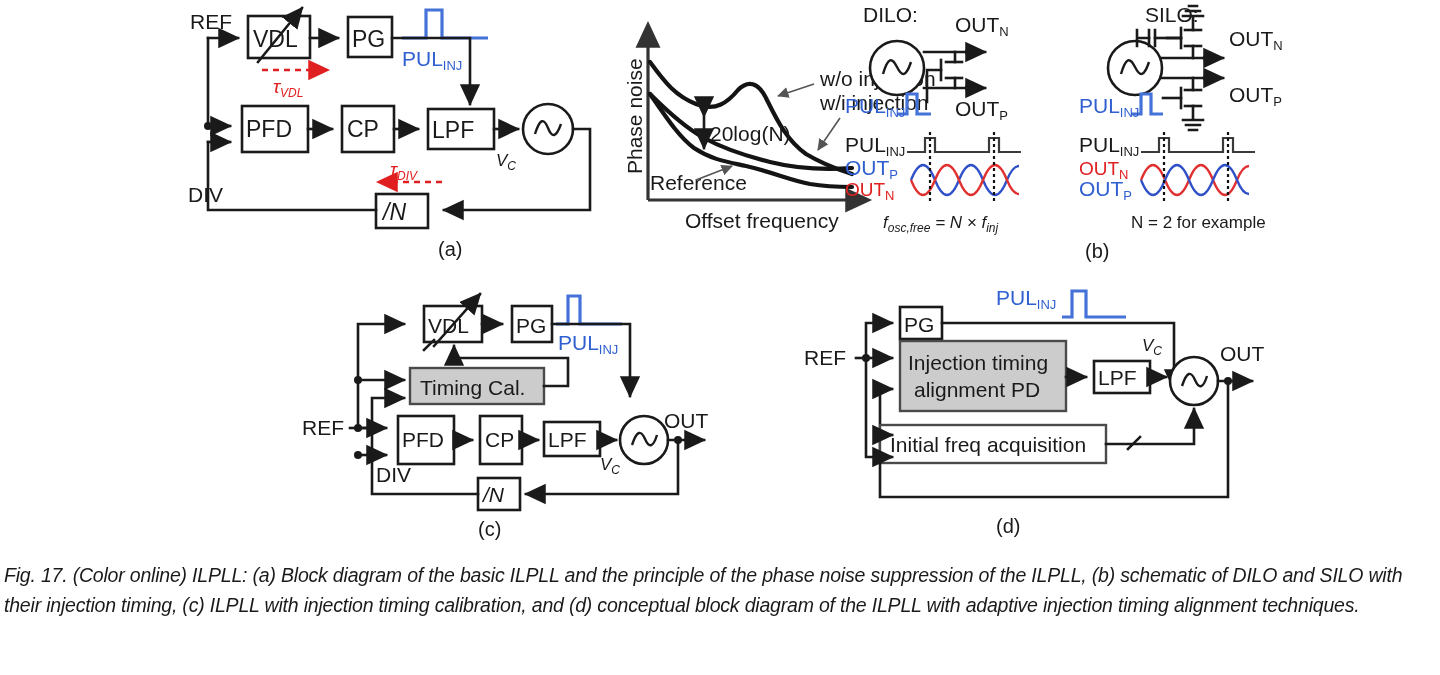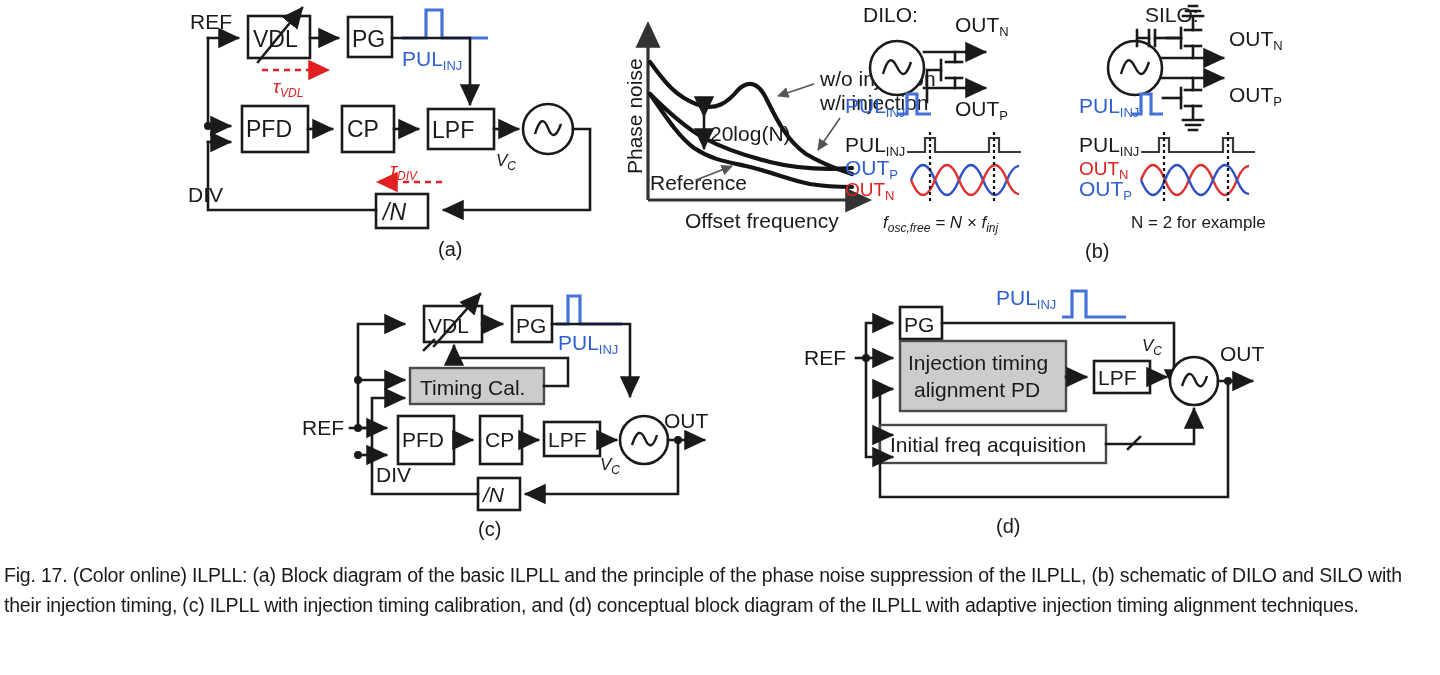--- a/index.html
+++ b/index.html
@@ -42,20 +42,21 @@
   .sinered{stroke:#e03030;stroke-width:2.3;fill:none;}
   .sineblue{stroke:#3050c8;stroke-width:2.3;fill:none;}
   .dotline{stroke:#111111;stroke-width:2.2;fill:none;stroke-dasharray:3 3;}
   .node{fill:#1a1a1a;}
 
   .caption{
     position:absolute;left:4px;top:560px;width:1432px;
     font-size:19.5px;line-height:30px;color:#1a1a1a;
     font-family:"Liberation Sans","DejaVu Sans",sans-serif;
     letter-spacing:-0.2px;
+    font-style:italic;
   }
 </style>
 </head>
 <body>
 
 <div class="figure-root">
 
 <svg class="panel panel-a" width="660" height="265" viewBox="0 0 660 265">
   <defs>
     <marker id="ah" markerWidth="9" markerHeight="9" refX="7.6" refY="4.2" orient="auto">

